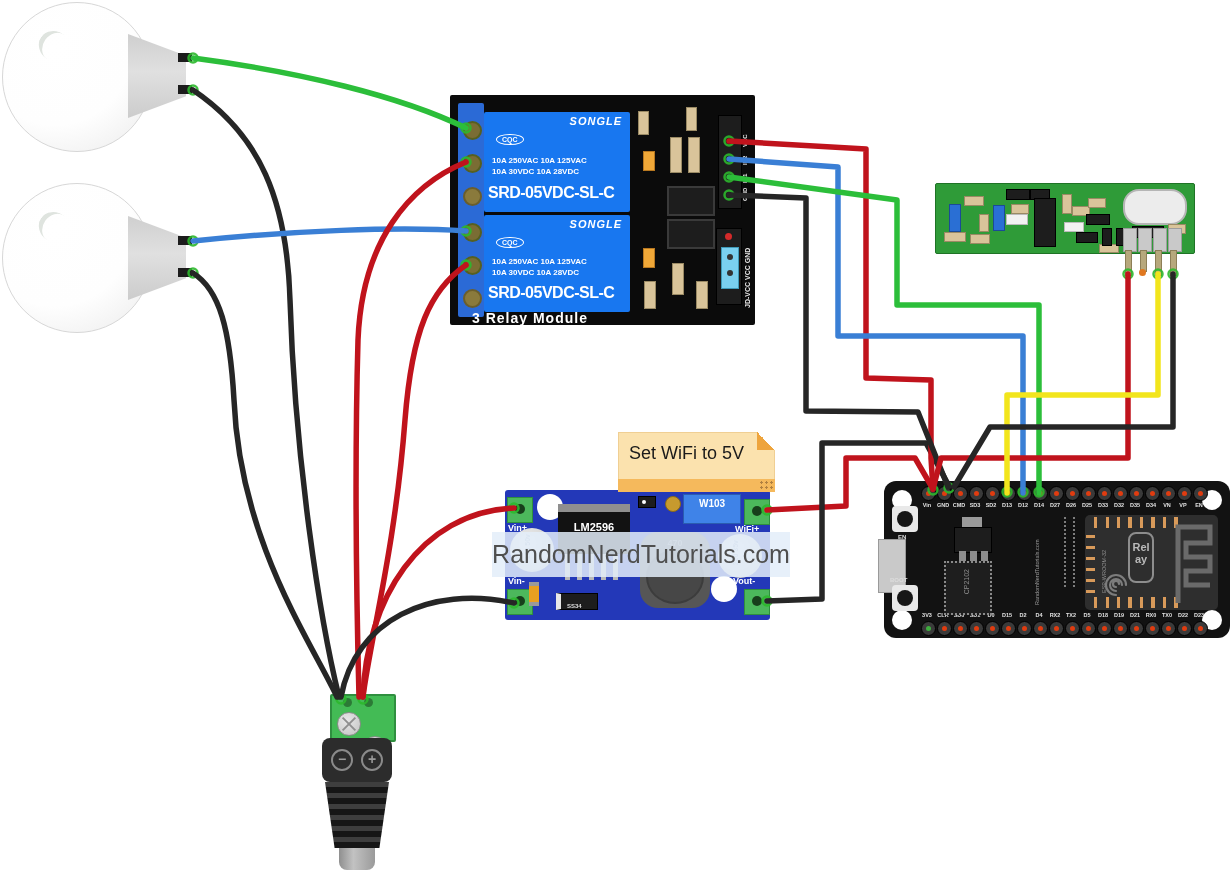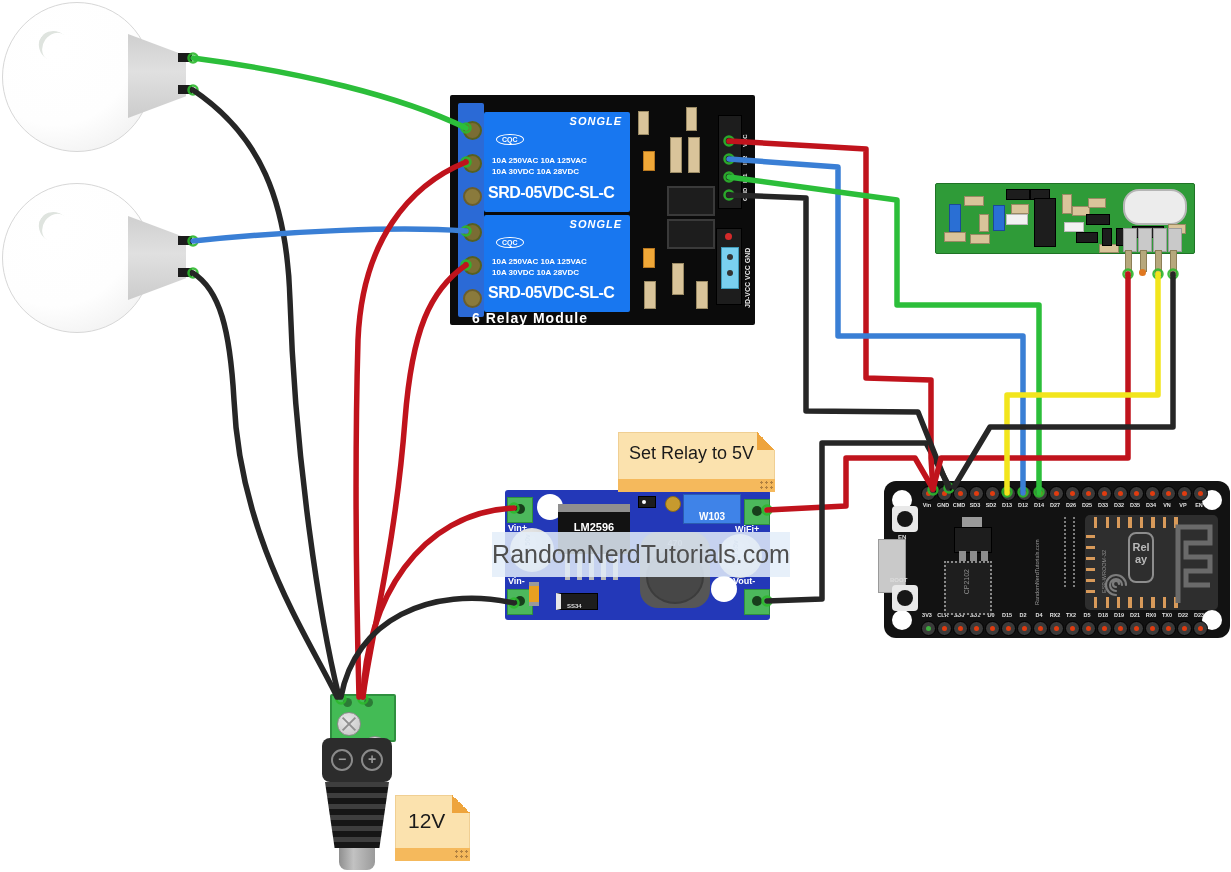--- a/index.html
+++ b/index.html
@@ -110,21 +110,21 @@
       <div class="abs relay-model" style="left:4px;top:72px;">SRD-05VDC-SL-C</div>
     </div>
 
     <div class="abs relay-blue" style="left:34px;top:120px;width:146px;height:97px;">
       <span class="abs songle" style="right:8px;top:3px;">SONGLE</span>
       <span class="abs cqc" style="left:12px;top:22px;">CQC</span>
       <div class="abs ratings" style="left:8px;top:42px;">10A 250VAC 10A 125VAC</div>
       <div class="abs ratings" style="left:8px;top:53px;">10A  30VDC 10A  28VDC</div>
       <div class="abs relay-model" style="left:4px;top:69px;">SRD-05VDC-SL-C</div>
     </div>
-    <div class="abs relay-title" style="left:22px;top:215px;">6 Relay Module</div>
+    <div class="abs relay-title" style="left:22px;top:215px;">3 Relay Module</div>
 
     <div class="abs beige" style="left:188px;top:16px;width:9px;height:22px;"></div>
     <div class="abs beige" style="left:236px;top:12px;width:9px;height:22px;"></div>
     <div class="abs led-orange" style="left:193px;top:56px;width:10px;height:18px;"></div>
     <div class="abs beige" style="left:220px;top:42px;width:10px;height:34px;"></div>
     <div class="abs beige" style="left:238px;top:42px;width:10px;height:34px;"></div>
     <div class="abs smdblk" style="left:217px;top:91px;width:44px;height:26px;border:2px solid #3a3a3a;"></div>
     <div class="abs smdblk" style="left:217px;top:124px;width:44px;height:26px;border:2px solid #3a3a3a;"></div>
     <div class="abs led-orange" style="left:193px;top:153px;width:10px;height:18px;"></div>
     <div class="abs beige" style="left:194px;top:186px;width:10px;height:26px;"></div>
@@ -410,21 +410,21 @@
     <div class="abs" style="left:72px;top:56px;width:5px;height:34px;background:#b9b9b9;"></div>
     <div class="abs" style="left:84px;top:56px;width:5px;height:34px;background:#b9b9b9;"></div>
     <div class="abs" style="left:96px;top:56px;width:5px;height:34px;background:#b9b9b9;"></div>
     <div class="abs" style="left:108px;top:56px;width:5px;height:34px;background:#b9b9b9;"></div>
     <div class="abs" style="left:53px;top:14px;width:72px;height:42px;background:#121212;border-top:8px solid #8f8f8f;">
       <div style="color:#fff;font-size:11px;font-weight:bold;text-align:center;margin-top:9px;">LM2596</div>
     </div>
 
     <div class="abs" style="left:160px;top:6px;width:14px;height:14px;border-radius:50%;background:#c79a2e;border:1px solid #8a6a18;"></div>
     <div class="abs" style="left:178px;top:4px;width:56px;height:28px;background:#3f83e8;border:1px solid #2a5cb0;">
-      <div style="color:#fff;font-size:10px;font-weight:bold;text-align:center;margin-top:16px;">W103</div>
+      <div style="color:#fff;font-size:10px;font-weight:bold;text-align:center;margin-top:3px;">W103</div>
     </div>
 
     <div class="abs" style="left:135px;top:42px;width:70px;height:76px;background:#565656;border-radius:18px;">
       <div style="color:#8d8d8d;font-size:9px;font-weight:bold;text-align:center;margin-top:6px;">470</div>
       <div style="width:54px;height:50px;border-radius:50%;background:#474747;border:2px solid #3c3c3c;margin:2px auto 0;"></div>
     </div>
 
     <div class="abs" style="left:24px;top:92px;width:10px;height:16px;background:#e8a020;border-top:4px solid #9a9a9a;border-bottom:4px solid #9a9a9a;"></div>
     <div class="abs smdblk" style="left:51px;top:103px;width:36px;height:15px;border-left:5px solid #e8e8e8;">
       <span style="color:#ddd;font-size:6px;font-weight:bold;margin-left:6px;">SS34</span>
@@ -494,24 +494,18 @@
       <path class="wc-red" d="M1128,274 L1128,458 L941,458 L933,489"></path>
       <path class="wc-yellow" d="M1158,274 L1158,395 L1007,395 L1007,493"></path>
       <path class="wc-black" d="M1173,274 L1173,427 L990,427 L954,487"></path>
     </g>
   </svg>
 
   <div class="abs note z50" style="left:618px;top:432px;width:157px;height:60px;">
     <div class="fold"></div>
     <div class="strip"></div>
     <div class="grip"></div>
-    <div class="note-text" style="font-size:18px;padding:11px 0 0 11px;">Set Relay to 5V</div>
-  </div>
-  <div class="abs note z50" style="left:395px;top:795px;width:75px;height:66px;">
-    <div class="fold"></div>
-    <div class="strip"></div>
-    <div class="grip"></div>
-    <div class="note-text" style="font-size:21px;padding:14px 0 0 13px;">12V</div>
+    <div class="note-text" style="font-size:18px;padding:11px 0 0 11px;">Set WiFi to 5V</div>
   </div>
   <div class="abs wm z50" style="left:492px;top:532px;width:298px;height:45px;line-height:45px;">
     <span>RandomNerdTutorials.com</span>
   </div>
 </div>
 
 </body></html>

